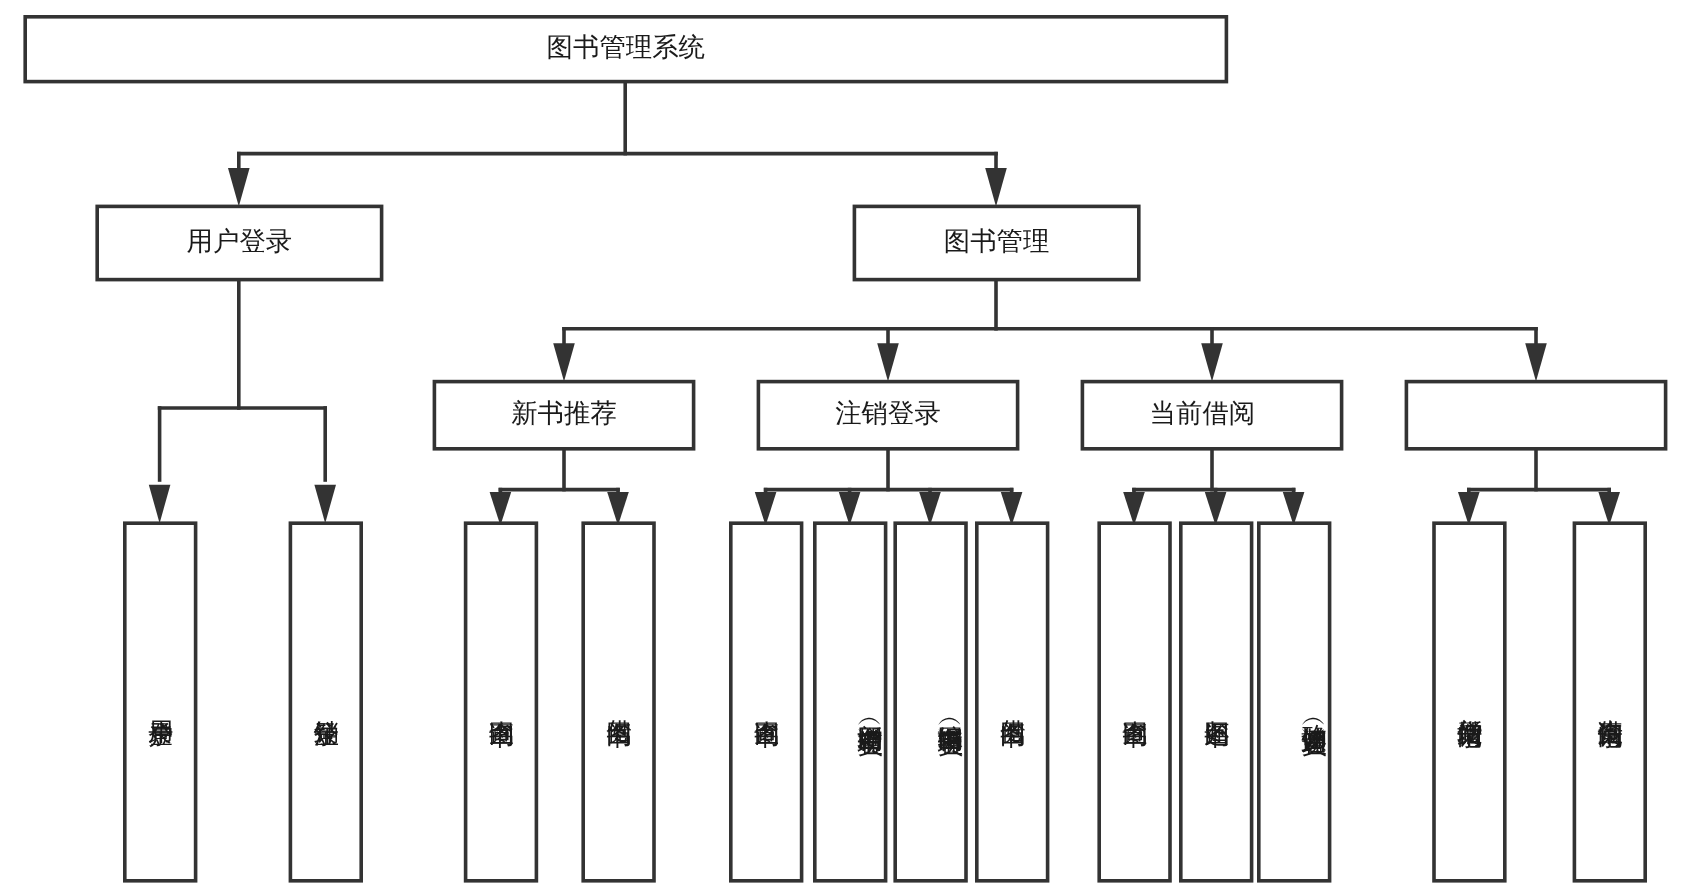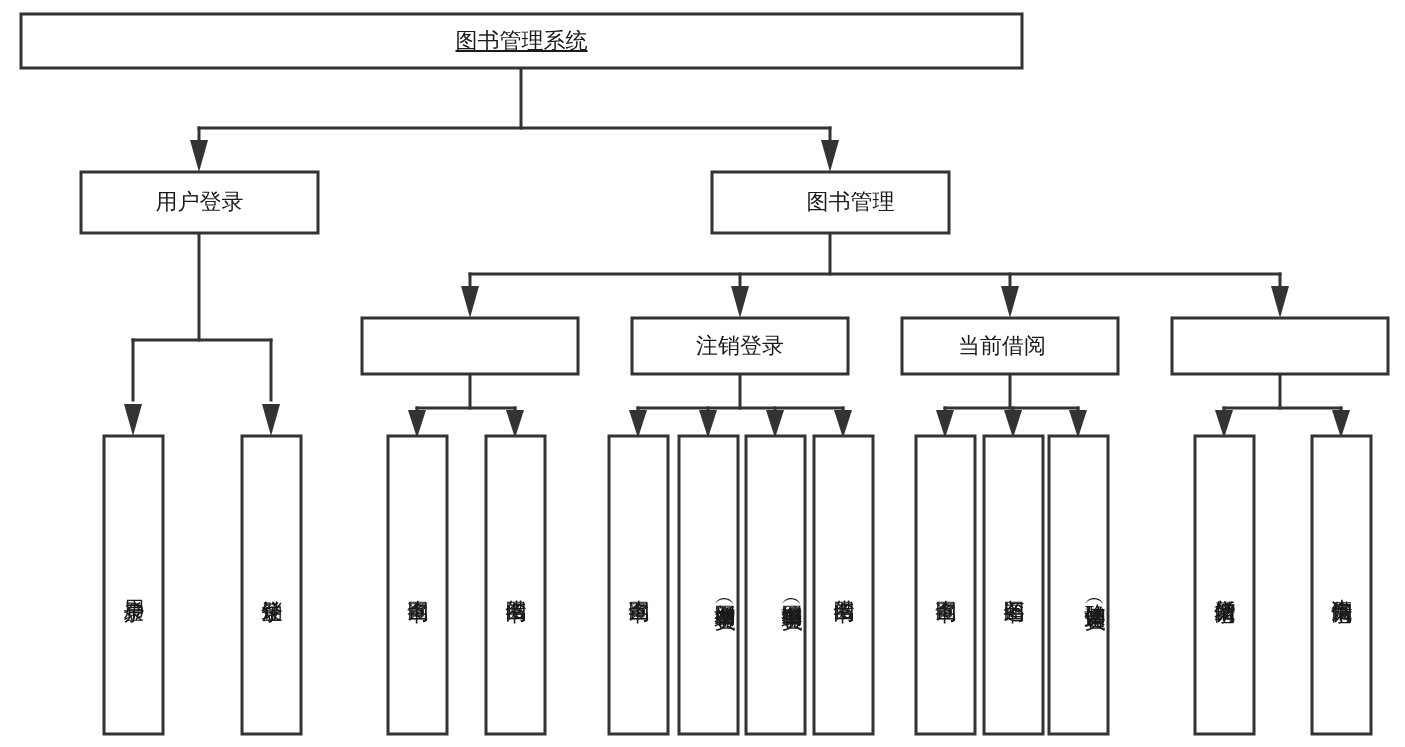--- a/index.html
+++ b/index.html
@@ -190,25 +190,26 @@
     <rect class="node-box" x="814" y="436" width="59" height="298"></rect>
 
     <rect class="node-box" x="916" y="436" width="59" height="298"></rect>
     <rect class="node-box" x="984" y="436" width="59" height="298"></rect>
     <rect class="node-box" x="1049" y="436" width="59" height="298"></rect>
 
     <rect class="node-box" x="1195" y="436" width="59" height="298"></rect>
     <rect class="node-box" x="1312" y="436" width="59" height="298"></rect>
   </svg>
 
-  <div class="label label-h" style="left:21px; top:14px; width:1001px; height:54px;text-decoration:underline;">图书管理系统</div>
+  <div class="label label-h" style="left:21px; top:14px; width:1001px; height:54px;">图书管理系统</div>
 
   <div class="label label-h" style="left:81px; top:172px; width:237px; height:61px;">用户登录</div>
-  <div class="label label-h" style="left:712px; top:172px; width:237px; height:61px;padding-left:20px;">图书管理</div>
-
+  <div class="label label-h" style="left:712px; top:172px; width:237px; height:61px;">图书管理</div>
+
+  <div class="label label-h" style="left:362px; top:318px; width:216px; height:56px;">新书推荐</div>
   <div class="label label-h" style="left:632px; top:318px; width:216px; height:56px;">注销登录</div>
   <div class="label label-h" style="left:902px; top:318px; width:200px; height:56px;text-align:right;">当前借阅</div>
 
   <div class="label label-v" style="left:104px; top:436px; width:59px; height:298px;">用户登录</div>
   <div class="label label-v" style="left:242px; top:436px; width:59px; height:298px;">注销登录</div>
 
   <div class="label label-v" style="left:388px; top:436px; width:59px; height:298px;">查询图书</div>
   <div class="label label-v" style="left:486px; top:436px; width:59px; height:298px;">借阅图书</div>
 
   <div class="label label-v" style="left:609px; top:436px; width:59px; height:298px;">查询图书</div>

